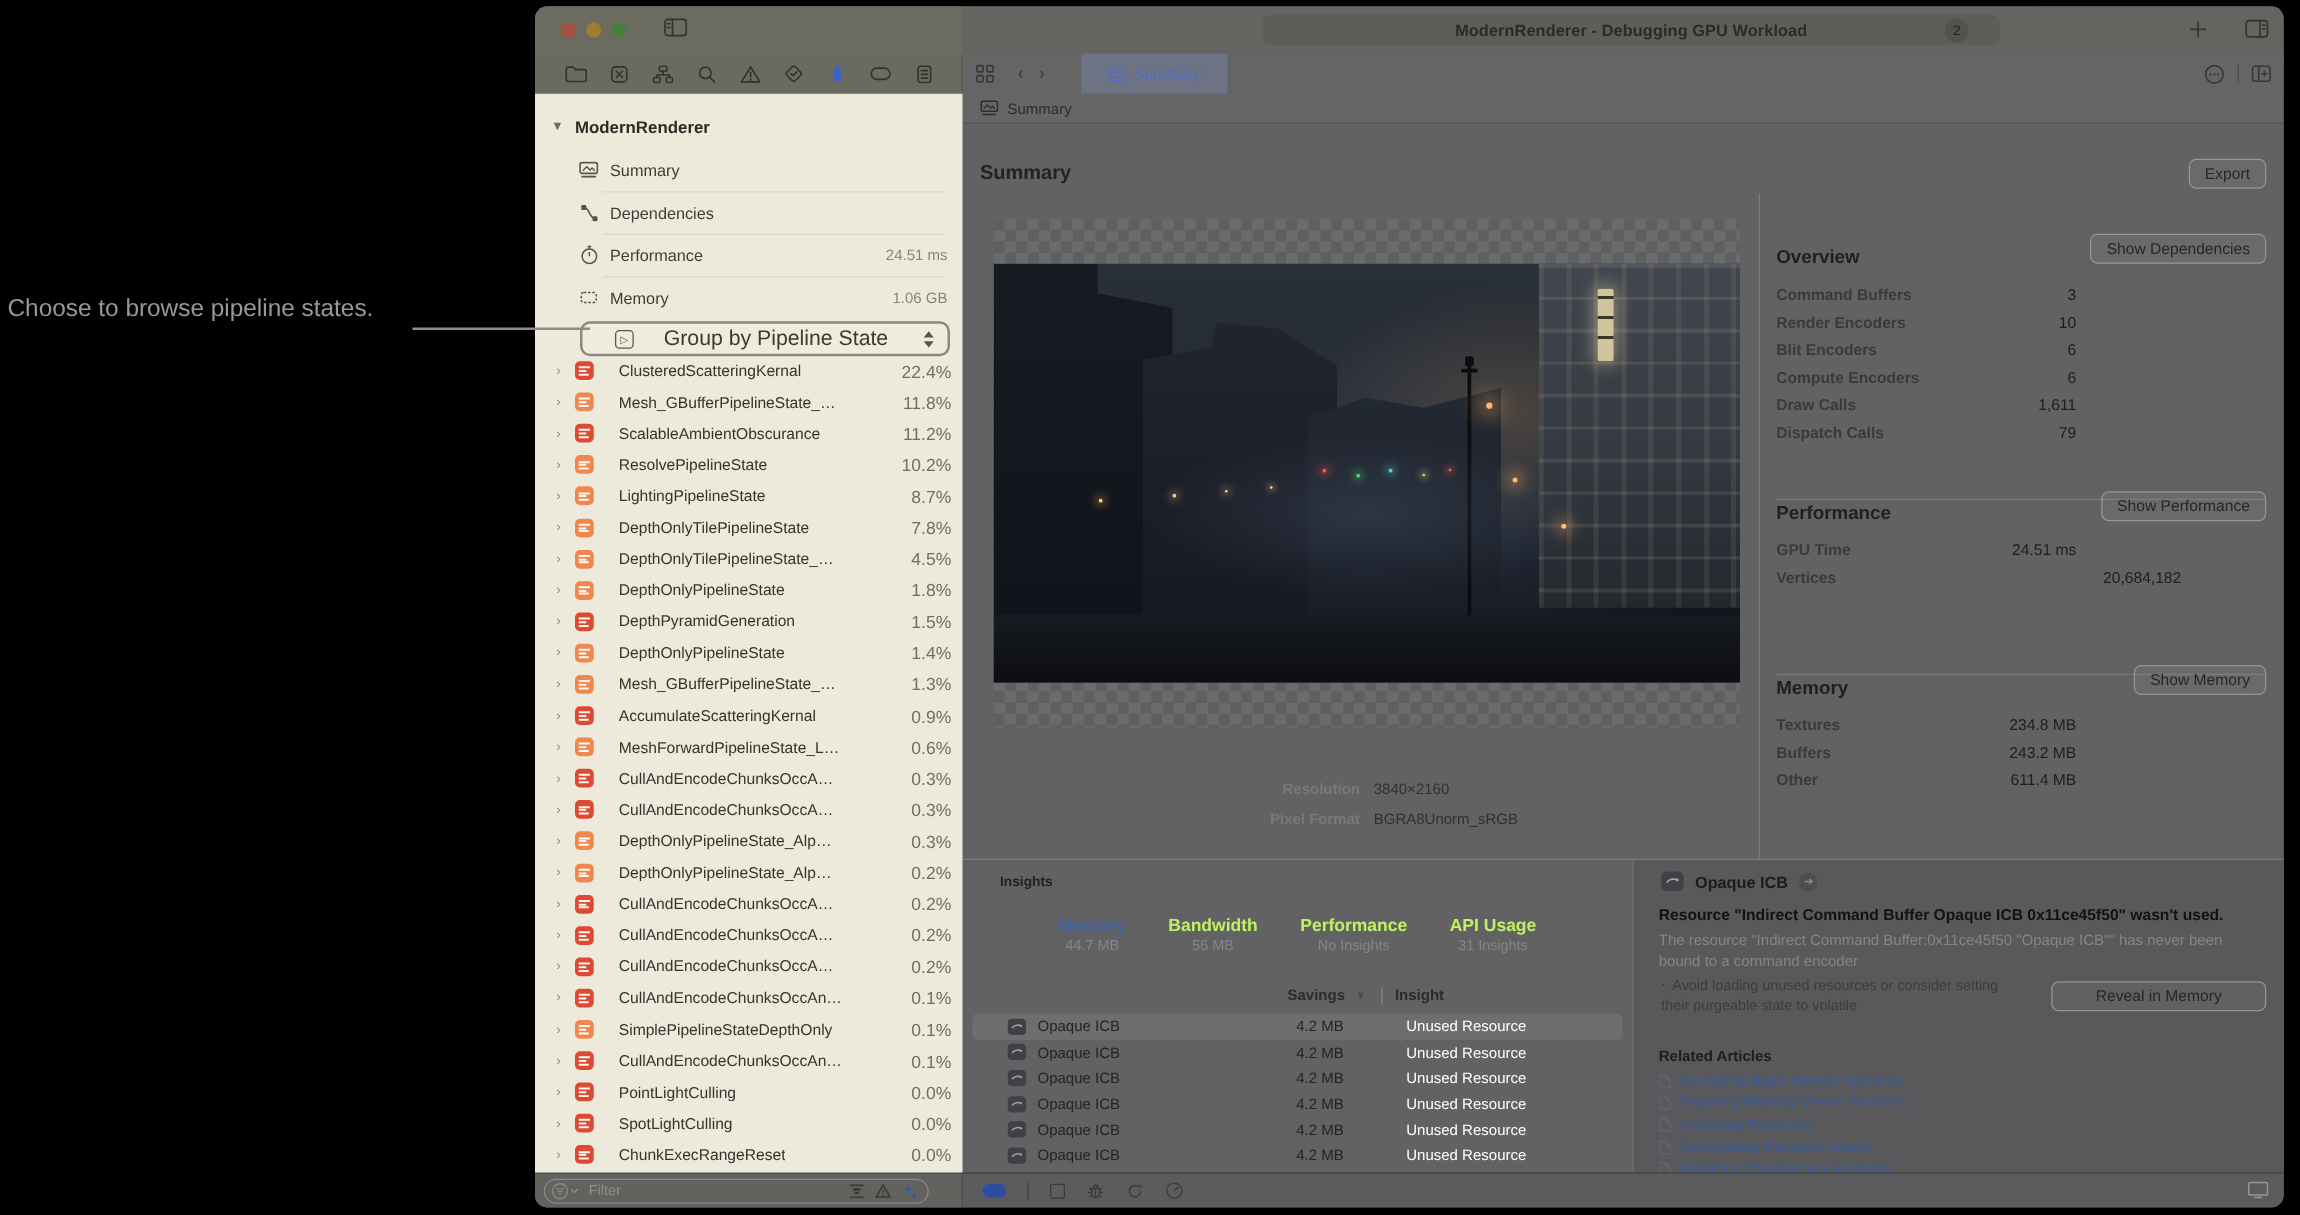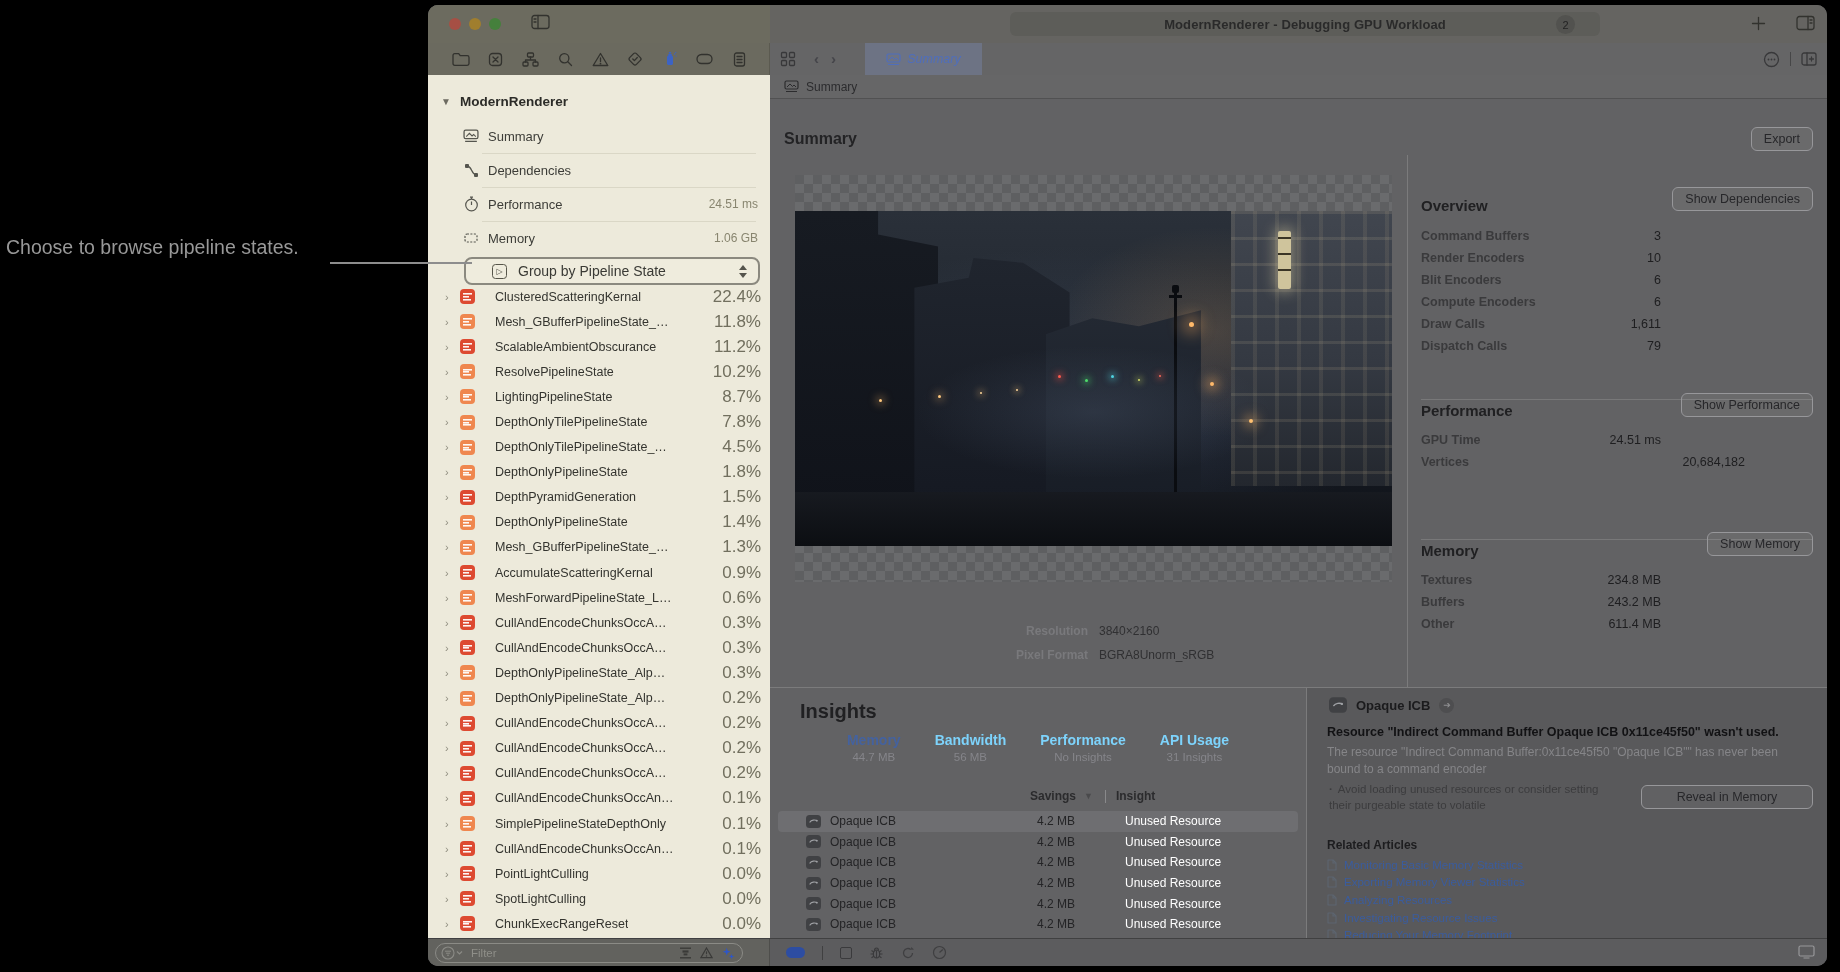--- a/index.html
+++ b/index.html
@@ -52,39 +52,39 @@
   .sb-root .lbl { margin-left:9px; color:#2c2c28; font-weight:bold; font-size:13.5px; }
   .sb-item { position:absolute; left:0; width:100%; height:34px; display:flex; align-items:center; }
   .sb-item .sic { margin-left:34px; width:18px; display:flex; justify-content:center; }
   .sb-item .lbl { margin-left:8px; color:#3d3d38; font-size:13px; }
   .sb-item .val { margin-left:auto; margin-right:12px; color:#88856f; font-size:12px; }
   .sb-sep { position:absolute; left:54px; right:14px; height:1px; background:#dad7c6; }
 
   .callout { position:absolute; left:36px; right:10px; top:182px; height:28px; border:2.2px solid #8b897f; border-radius:8px; background:#efecdd; display:flex; align-items:center; z-index:3; }
   .popup-inner { flex:1; margin:1px 2px; height:22px; display:flex; align-items:center; border-radius:5px; }
   .popup-box { margin-left:24px; width:15px; height:15px; border:1.2px solid #565549; border-radius:3.5px; color:#4c4b41; font-size:8px; display:flex; align-items:center; justify-content:center; }
-  .popup-lbl { margin-left:11px; color:#3a3a35; font-size:14px; }
+  .popup-lbl { margin-left:24px; color:#3a3a35; font-size:17px; }
   .stepper { margin-left:auto; margin-right:9px; display:flex; flex-direction:column; gap:3px; align-items:center; }
   .stepper i { width:0; height:0; border-left:4px solid transparent; border-right:4px solid transparent; }
   .stepper .up { border-bottom:5px solid #55544c; }
   .stepper .dn { border-top:5px solid #55544c; }
 
   .pl-list { position:absolute; left:0; right:0; top:209px; }
   .pl-row { height:25.1px; display:flex; align-items:center; }
   .pl-row .chev { margin-left:17px; color:#8f8d7f; font-size:11px; width:8px; }
   .pl-ic { margin-left:7px; width:15px; height:15px; border-radius:4px; position:relative; flex:none; }
   .pl-ic.orange { background:#ef874f; }
   .pl-ic.red { background:#dd4a31; }
   .pl-ic::after { content:""; position:absolute; left:3px; top:4.2px; width:9px; height:8px;
      background:
        linear-gradient(rgba(255,255,255,.95),rgba(255,255,255,.95)) 0 0/9px 1.6px no-repeat,
        linear-gradient(rgba(255,255,255,.95),rgba(255,255,255,.95)) 0 2.8px/6px 1.6px no-repeat,
        linear-gradient(rgba(255,255,255,.95),rgba(255,255,255,.95)) 0 5.6px/8px 1.6px no-repeat; }
   .pl-name { margin-left:20px; color:#34342f; font-size:12.5px; white-space:nowrap; overflow:hidden; }
-  .pl-pct { margin-left:auto; margin-right:9px; color:#716f5e; font-size:17px; }
+  .pl-pct { margin-left:auto; margin-right:9px; color:#716f5e; font-size:14px; }
 
   
   .maincontent { left:342px; top:94px; width:1057px; height:839px; background:#626264; }
   .h1row { position:absolute; left:14px; right:14px; top:26px; height:28px; display:flex; align-items:center; }
   .h1 { font-size:16px; font-weight:bold; color:#232325; }
   .btn { border:1px solid #97979a; background:rgba(255,255,255,.05); border-radius:6px; color:#27272a; font-size:12.5px; display:flex; align-items:center; justify-content:center; height:24px; padding:0 12px; }
   .export { margin-left:auto; }
 
   .attachment { position:absolute; left:25px; top:76px; width:597px; height:407px;
      background:repeating-conic-gradient(#6a6b6d 0% 25%, #5e5f61 0% 50%) 0 0/18px 18px; }
@@ -141,24 +141,24 @@
   .sect-title { position:absolute; left:14px; font-size:15px; font-weight:bold; color:#202022; }
   .sect-btn { position:absolute; right:14px; }
   .kvs { position:absolute; left:14px; right:14px; }
   .kv { display:flex; height:22px; align-items:center; }
   .kv .k { color:#3a3a3c; font-size:12.5px; font-weight:bold; }
   .kv .v { margin-left:auto; color:#1e1e20; font-size:12.5px; }
   .rhr { position:absolute; left:14px; right:14px; height:1px; background:rgba(255,255,255,.14); }
 
   
   .insights { left:342px; top:683px; width:536px; height:250px; background:#626264; }
-  .ins-title { position:absolute; left:30px; top:12px; font-size:20px; font-weight:bold; color:#202022; }
+  .ins-title { position:absolute; left:30px; top:12px; font-size:11px; font-weight:bold; color:#202022; }
   .ins-tabs { position:absolute; left:0; top:44px; width:100%; display:flex; justify-content:center; gap:34px; }
   .ins-tab { text-align:center; }
-  .ins-tab .lbl { font-size:14px; color:#7dd3fc; font-weight:bold; }
+  .ins-tab .lbl { font-size:14px; color:#bef264; font-weight:bold; }
   .ins-tab.active .lbl { color:#44629f; }
   .ins-tab .sub { margin-top:3px; font-size:11.5px; color:#85858a; }
   .ins-cols { position:absolute; left:0; top:98px; width:100%; height:20px; display:flex; align-items:center; }
   .ins-cols .savings { margin-left:260px; font-size:12px; font-weight:bold; color:#2b2b2d; }
   .ins-cols .chev { margin-left:8px; color:#4a4a4c; font-size:9px; }
   .ins-cols .sep { margin-left:12px; width:1px; height:13px; background:rgba(255,255,255,.25); }
   .ins-cols .insight { margin-left:10px; font-size:12px; font-weight:bold; color:#2b2b2d; }
   .ins-rows { position:absolute; left:8px; right:8px; top:123px; }
   .ins-row { height:20.6px; display:flex; align-items:center; border-radius:4px; }
   .ins-row.selected { background:#6e6e71; }

